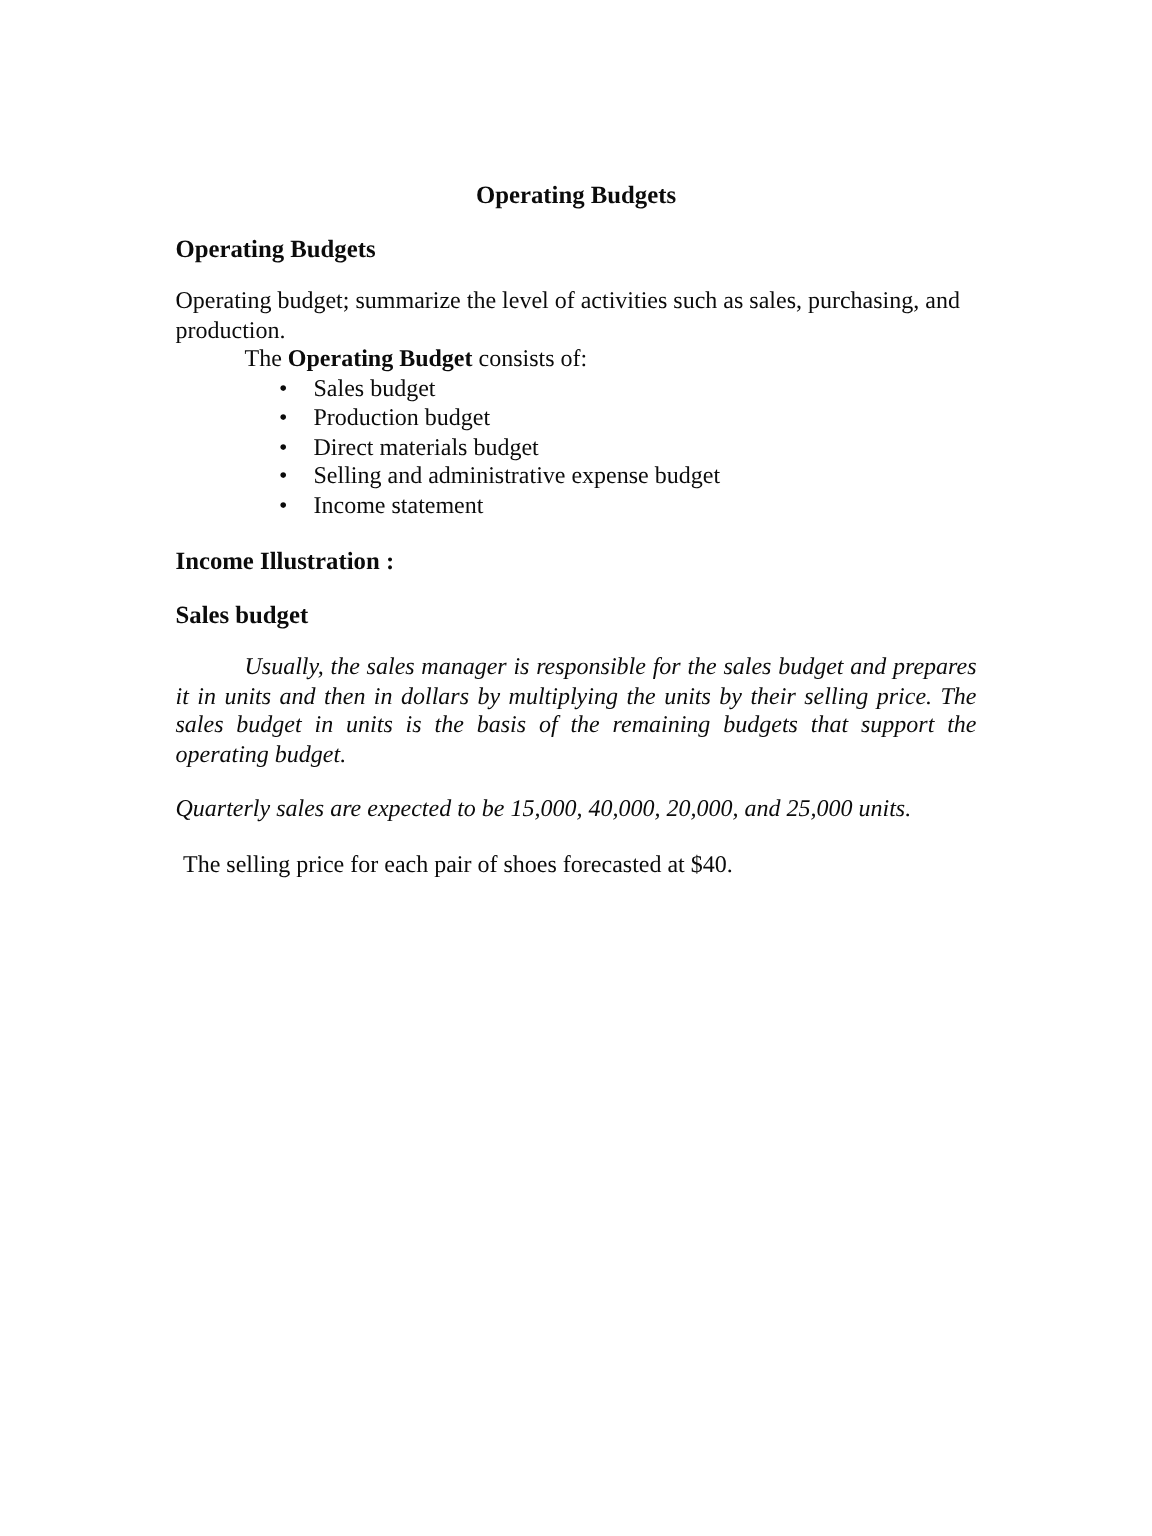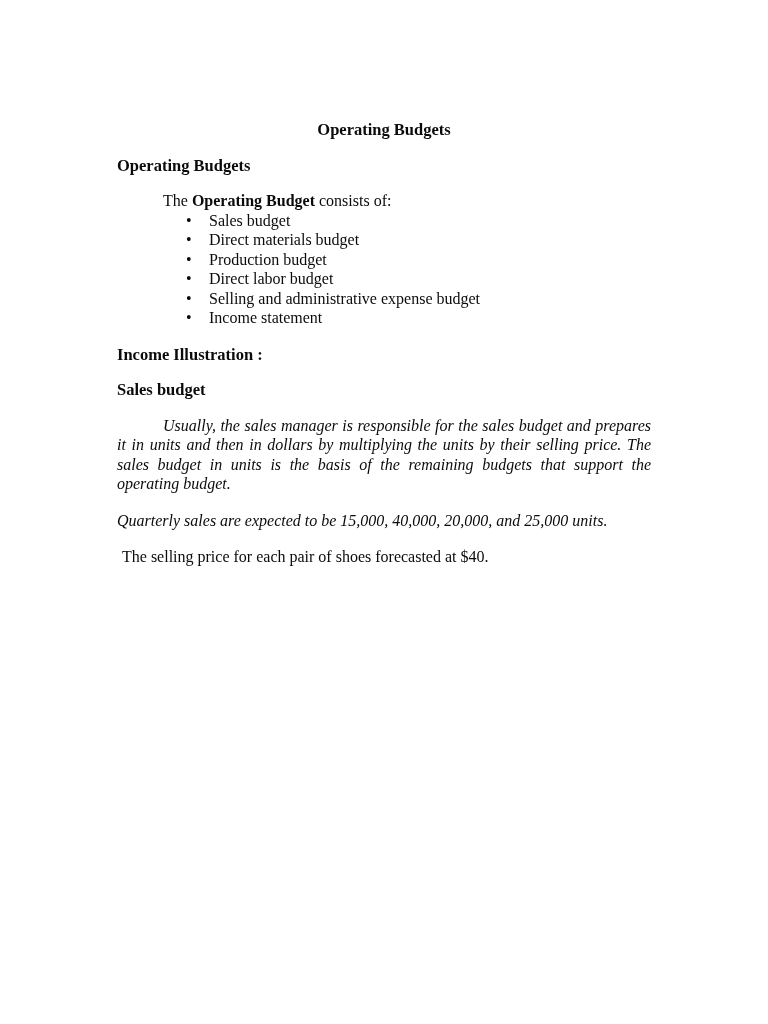--- a/index.html
+++ b/index.html
@@ -77,28 +77,28 @@
 </style>
 </head>
 <body>
 
 <div class="page">
 
   <div class="doc-title">Operating Budgets</div>
 
   <div class="heading">Operating Budgets</div>
 
+  <p class="para intro">Operating budget; summarize the level of activities such as sales, purchasing, and production.</p>
 
   <p class="para consists-line"><span>The </span><span class="bold-inline">Operating Budget</span><span> consists of:</span></p>
 
   <ul class="bullets">
       <li>Sales budget</li>
+      <li>Production budget</li>
       <li>Direct materials budget</li>
-      <li>Production budget</li>
-      <li>Direct labor budget</li>
       <li>Selling and administrative expense budget</li>
       <li>Income statement</li>
     </ul>
 
   <div class="heading">Income Illustration :</div>
 
   <div class="heading">Sales budget</div>
 
   <p class="para justified first-line-indent">Usually, the sales manager is responsible for the sales budget and prepares it in units and then in dollars by multiplying the units by their selling price. The sales budget in units is the basis of the remaining budgets that support the operating budget.</p>
 

